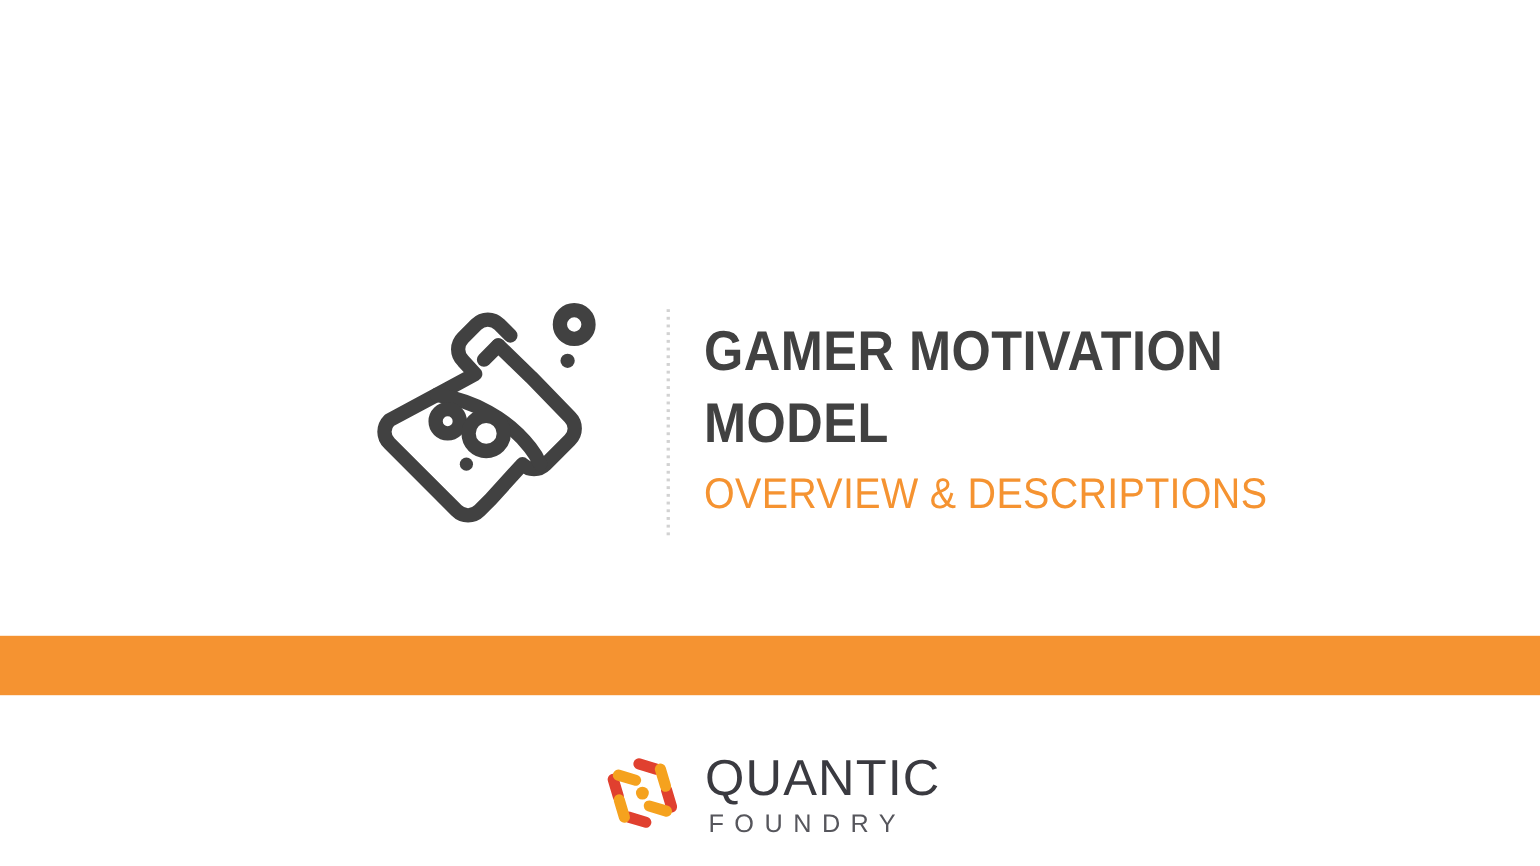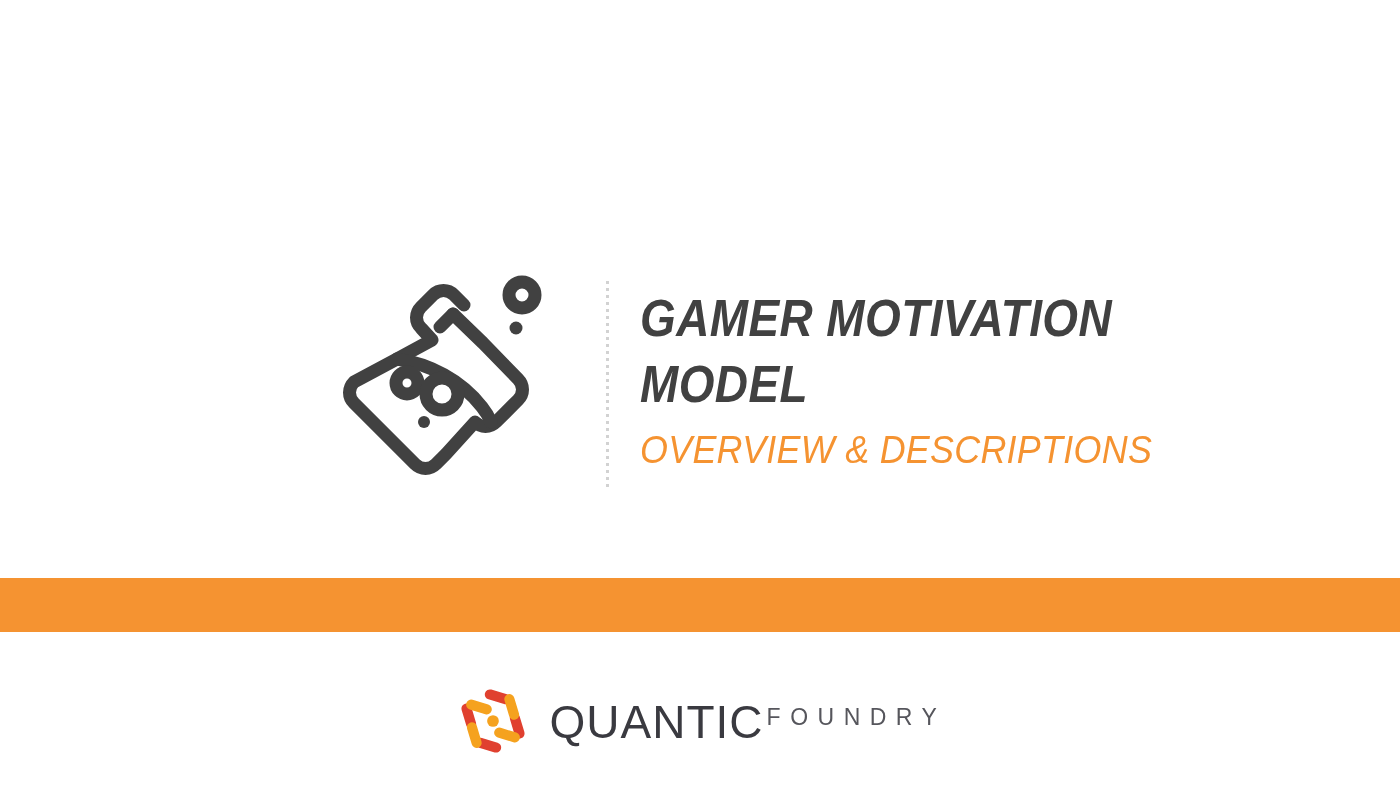--- a/index.html
+++ b/index.html
@@ -24,21 +24,20 @@
     background: #ffffff;
   }
 
   
   #hero {
     position: absolute;
     left: 0;
     top: 0;
     width: 1400px;
     height: 578px;
-    font-style: italic;
   }
 
   #flask-icon {
     position: absolute;
     left: 336px;
     top: 268px;
     width: 212px;
     height: 220px;
   }
   #flask-icon svg {
@@ -124,21 +123,21 @@
   }
   #logo-mark {
     width: 78px;
     height: 78px;
     flex: 0 0 78px;
   }
   #logo-mark svg { display: block; width: 78px; height: 78px; }
 
   #logo-wordmark {
     display: flex;
-    flex-direction: row;
+    flex-direction: column;
     align-items: stretch;
     padding-top: 2px;
   }
   #logo-name {
     font-family: "Liberation Sans", sans-serif;
     font-size: 46px;
     line-height: 46px;
     font-weight: normal;
     color: #3a3a40;
     letter-spacing: 1px;

